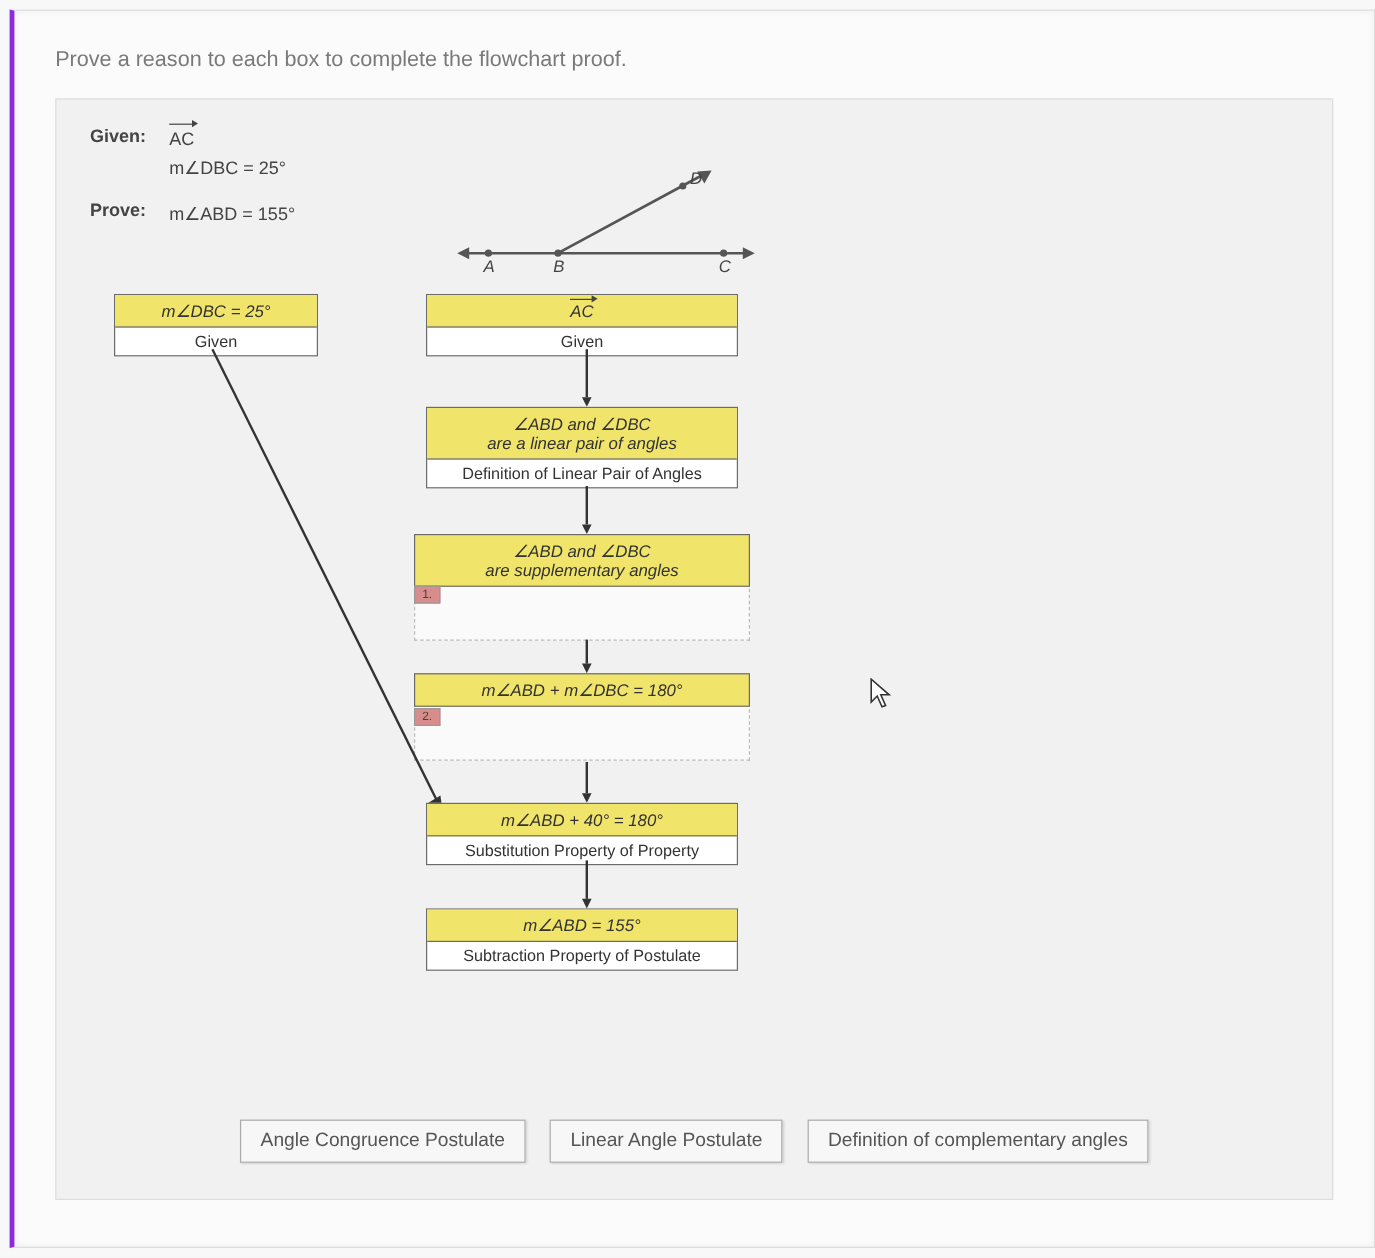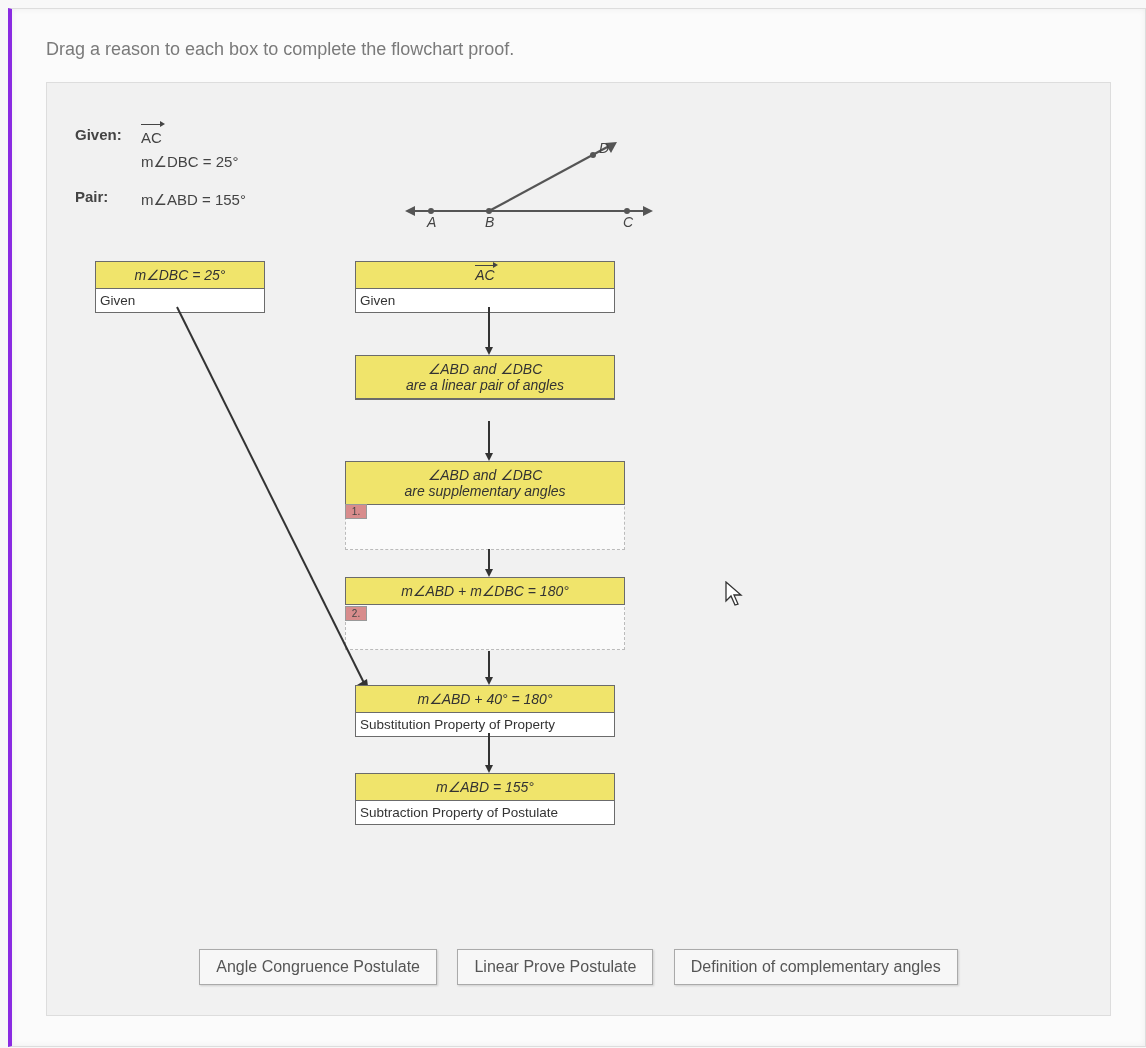--- a/index.html
+++ b/index.html
@@ -24,23 +24,23 @@
     font-size: 18px;
     margin-bottom: 22px;
   }
   .problem {
     background: #f1f1f1;
     border: 1px solid #ddd;
     padding: 22px 28px 24px;
   }
   .given-prove-row {
     display: flex;
-    align-items: center;
-    gap: 44px;
-    margin-bottom: 28px;
+    align-items: flex-start;
+    gap: 20px;
+    margin-bottom: 12px;
   }
   .gp-block { position: relative; padding-left: 66px; }
   .gp-label { position: absolute; left: 0; font-weight: bold; color: #444; font-size: 15px; }
   .gp-line { color: #444; font-size: 15px; line-height: 1.6; }
   .overline { position: relative; display: inline-block; }
   .overline::before {
     content: ""; position: absolute; left: 0; right: 0; top: -2px; height: 1px; background: #444;
   }
   .overline.arrowed::after {
     content: ""; position: absolute; right: -3px; top: -5px; width: 0; height: 0;
@@ -60,20 +60,21 @@
 
   .flow-box { position: absolute; width: 260px; border: 1px solid #6b6b6b; background: #fff; }
   .flow-box .stmt {
     background: #f0e46b;
     border-bottom: 1px solid #6b6b6b;
     text-align: center;
     padding: 5px 6px;
     font-size: 14px; color: #333; font-style: italic;
   }
   .flow-box .reason {
+    text-align: center;
     padding: 4px 4px;
     font-size: 13.5px; color: #333;
   }
   .flow-box.small { width: 170px; }
 
   .drop-zone {
     position: absolute;
     width: 280px;
     border: 1.5px dashed #bbb;
     background: #fafafa;
@@ -117,35 +118,35 @@
 
   .cursor-arrow {
     position: absolute; width: 18px; height: 26px;
   }
 </style>
 </head>
 <body>
 
 <div class="page">
 
-  <div class="instruction">Drag a reason to each box to complete the flowchart proof.</div>
+  <div class="instruction">Prove a reason to each box to complete the flowchart proof.</div>
 
   <div class="problem">
 
     <div class="given-prove-row">
       <div style="min-width:280px">
         <div class="gp-block">
           <span class="gp-label">Given:</span>
           <div class="gp-line">
             <span class="overline arrowed">AC</span>
           </div>
           <div class="gp-line">m∠DBC = 25°</div>
         </div>
         <div class="gp-block" style="margin-top:14px">
-          <span class="gp-label">Pair:</span>
+          <span class="gp-label">Prove:</span>
           <div class="gp-line">m∠ABD = 155°</div>
         </div>
       </div>
 
       <div class="diagram-wrap">
         <svg class="geom" viewBox="0 0 260 100">
 
           <line x1="12" y1="78" x2="248" y2="78"></line>
           <polygon points="6,78 16,73 16,83"></polygon>
           <polygon points="254,78 244,73 244,83"></polygon>
@@ -182,20 +183,21 @@
       <div class="conn" style="left:410px; top:46px;">
         <svg width="10" height="48">
             <line x1="4" y1="0" x2="4" y2="40"></line>
             <polygon points="4,48 0,40 8,40"></polygon>
           </svg>
       </div>
 
       <div class="flow-box" style="left:280px; top:94px;">
         <div class="stmt" style="white-space:pre-line">∠ABD and ∠DBC
 are a linear pair of angles</div>
+        <div class="reason">Definition of Linear Pair of Angles</div>
       </div>
 
       <div class="conn" style="left:410px; top:160px;">
         <svg width="10" height="40">
             <line x1="4" y1="0" x2="4" y2="32"></line>
             <polygon points="4,40 0,32 8,32"></polygon>
           </svg>
       </div>
 
       <div class="drop-zone" style="left:270px; top:200px;">
@@ -252,19 +254,19 @@
       <div class="cursor-arrow" style="left:650px; top:320px;">
         <svg viewBox="0 0 18 26">
             <path d="M1 1 L1 20 L6 15 L10 24 L13 23 L9 14 L16 14 Z" fill="#fff" stroke="#333" stroke-width="1.3"></path>
           </svg>
       </div>
 
     </div>
 
     <div class="bank">
       <span class="chip">Angle Congruence Postulate</span>
-      <span class="chip">Linear Prove Postulate</span>
+      <span class="chip">Linear Angle Postulate</span>
       <span class="chip">Definition of complementary angles</span>
       <br>
     </div>
 
   </div>
 </div>
 
 </body></html>

